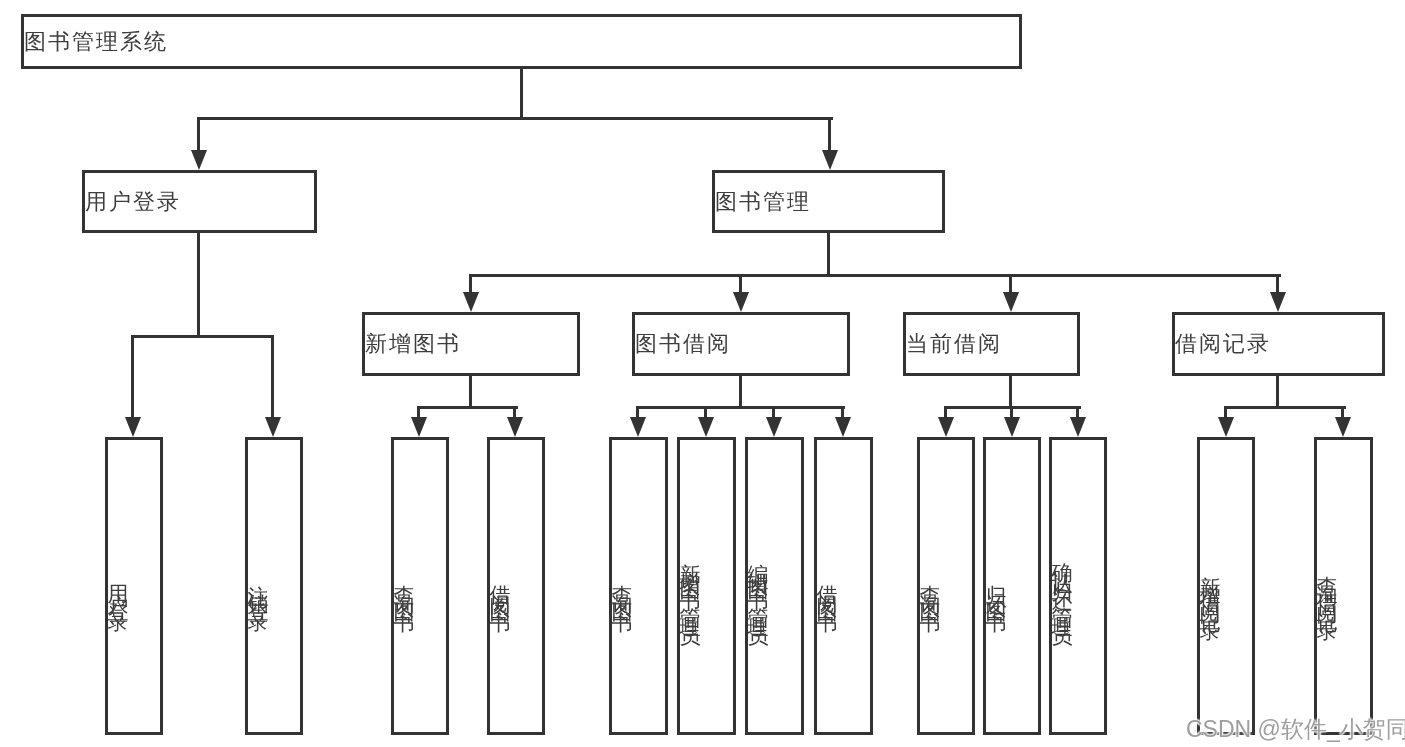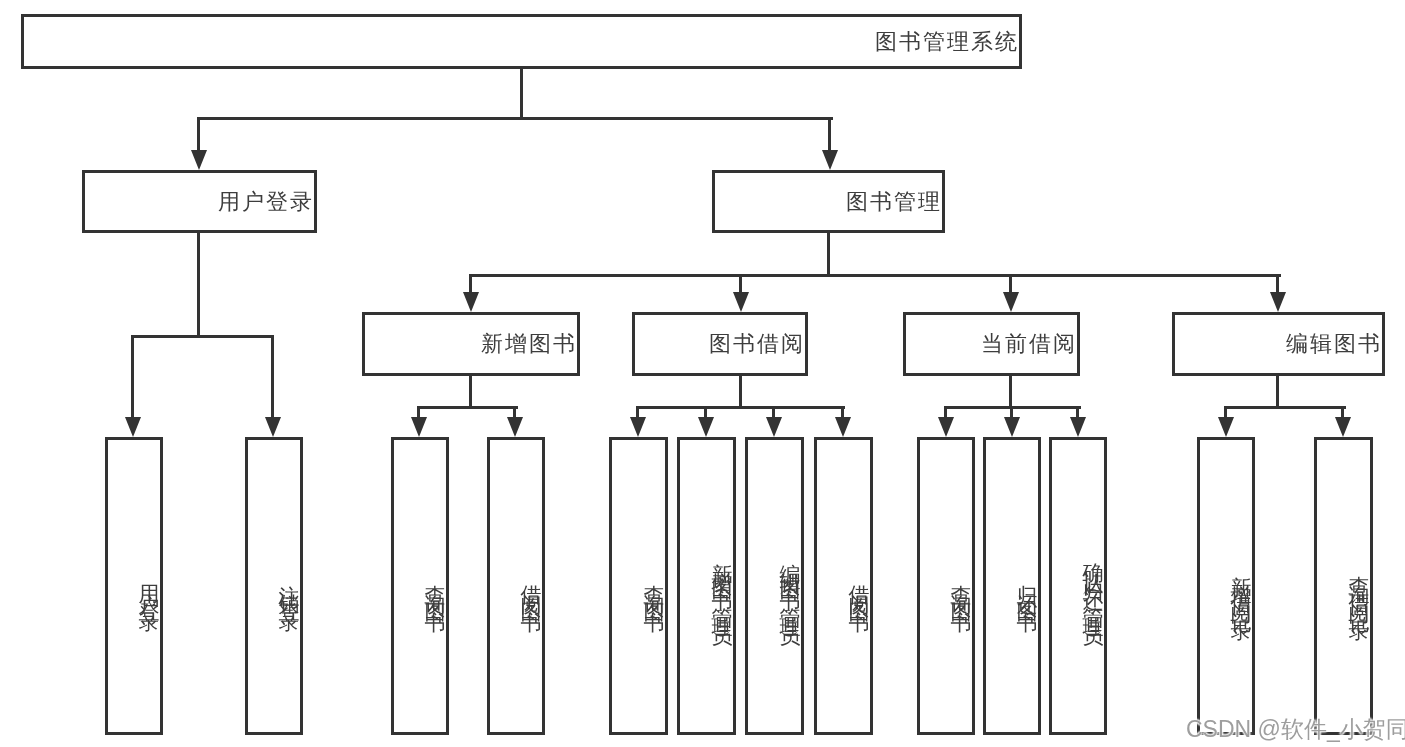--- a/index.html
+++ b/index.html
@@ -20,21 +20,21 @@
     background: var(--bg);
     overflow: hidden;
   }
   .box {
     position: absolute;
     box-sizing: border-box;
     border: 3px solid var(--line);
     background: #fff;
     display: flex;
     align-items: center;
-    justify-content: flex-end;
+    justify-content: flex-start;
     color: var(--text);
   }
   .hlabel {
     font-size: 22px;
     letter-spacing: 2px;
     white-space: nowrap;
   }
   .vlabel {
     writing-mode: vertical-rl;
     text-orientation: mixed;
@@ -101,28 +101,28 @@
   <div class="seg" style="left:1009px;top:274px;width:3px;height:24px"></div>
   <div class="seg" style="left:1276px;top:274px;width:3px;height:24px"></div>
   <div class="arr" style="left:463px;top:292px"></div>
   <div class="arr" style="left:733px;top:292px"></div>
   <div class="arr" style="left:1003px;top:292px"></div>
   <div class="arr" style="left:1270px;top:292px"></div>
 
   <div class="box" style="left:362px;top:312px;width:218px;height:64px">
     <span class="hlabel">新增图书</span>
   </div>
-  <div class="box" style="left:632px;top:312px;width:176px;height:64px">
+  <div class="box" style="left:632px;top:312px;width:218px;height:64px">
     <span class="hlabel">图书借阅</span>
   </div>
   <div class="box" style="left:903px;top:312px;width:177px;height:64px">
     <span class="hlabel">当前借阅</span>
   </div>
   <div class="box" style="left:1172px;top:312px;width:213px;height:64px">
-    <span class="hlabel">编辑图书</span>
+    <span class="hlabel">借阅记录</span>
   </div>
 
   <div class="seg" style="left:469px;top:375px;width:3px;height:34px"></div>
   <div class="seg" style="left:417px;top:406px;width:101px;height:3px"></div>
   <div class="seg" style="left:417px;top:406px;width:3px;height:14px"></div>
   <div class="seg" style="left:513px;top:406px;width:3px;height:14px"></div>
   <div class="arr" style="left:411px;top:417px"></div>
   <div class="arr" style="left:507px;top:417px"></div>
 
   <div class="seg" style="left:739px;top:375px;width:3px;height:34px"></div>

